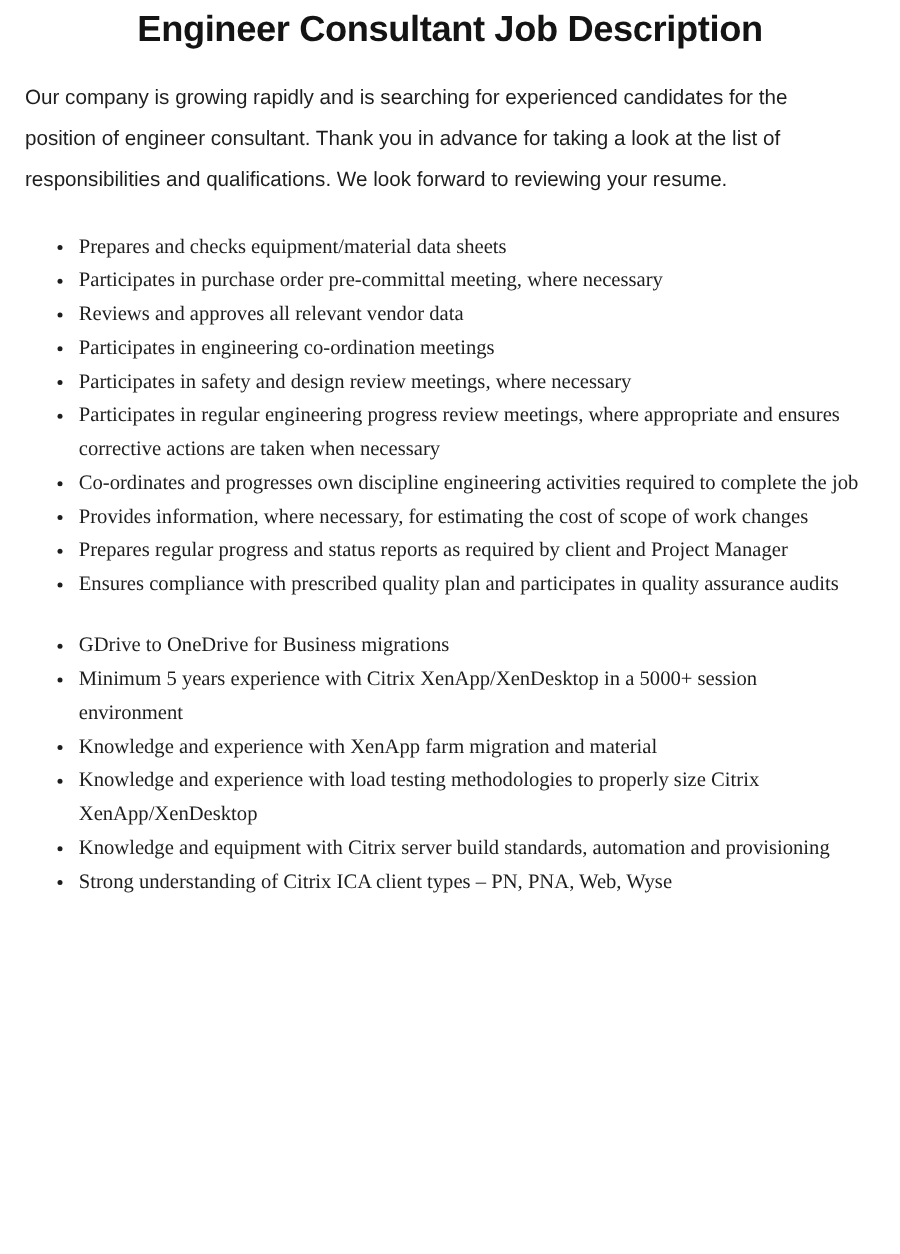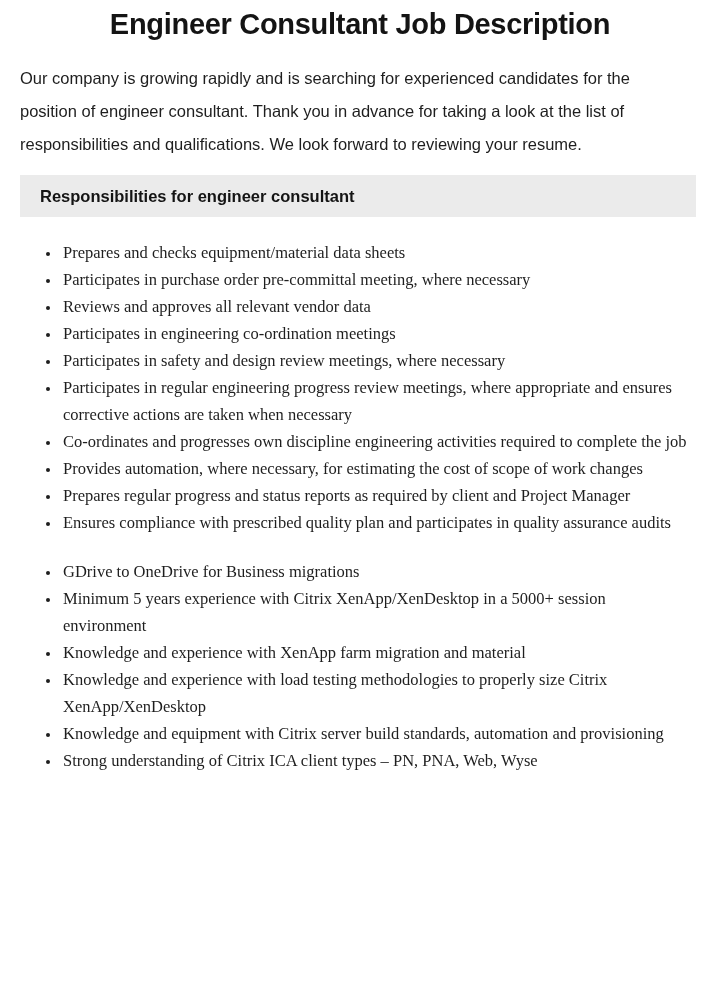--- a/index.html
+++ b/index.html
@@ -64,33 +64,30 @@
 </style>
 </head>
 <body>
 
 <div class="page">
 
   <h1 class="doc-title">Engineer Consultant Job Description</h1>
 
   <p class="intro">Our company is growing rapidly and is searching for experienced candidates for the position of engineer consultant. Thank you in advance for taking a look at the list of responsibilities and qualifications. We look forward to reviewing your resume.</p>
 
-  <div class="section-bar">
-    <span>Responsibilities for engineer consultant</span>
-  </div>
 
   <ul class="bullets">
     <li>Prepares and checks equipment/material data sheets</li>
     <li>Participates in purchase order pre-committal meeting, where necessary</li>
     <li>Reviews and approves all relevant vendor data</li>
     <li>Participates in engineering co-ordination meetings</li>
     <li>Participates in safety and design review meetings, where necessary</li>
     <li>Participates in regular engineering progress review meetings, where appropriate and ensures corrective actions are taken when necessary</li>
     <li>Co-ordinates and progresses own discipline engineering activities required to complete the job</li>
-    <li>Provides automation, where necessary, for estimating the cost of scope of work changes</li>
+    <li>Provides information, where necessary, for estimating the cost of scope of work changes</li>
     <li>Prepares regular progress and status reports as required by client and Project Manager</li>
     <li>Ensures compliance with prescribed quality plan and participates in quality assurance audits</li>
   </ul>
 
 
   <ul class="bullets">
     <li>GDrive to OneDrive for Business migrations</li>
     <li>Minimum 5 years experience with Citrix XenApp/XenDesktop in a 5000+ session environment</li>
     <li>Knowledge and experience with XenApp farm migration and material</li>
     <li>Knowledge and experience with load testing methodologies to properly size Citrix XenApp/XenDesktop</li>

